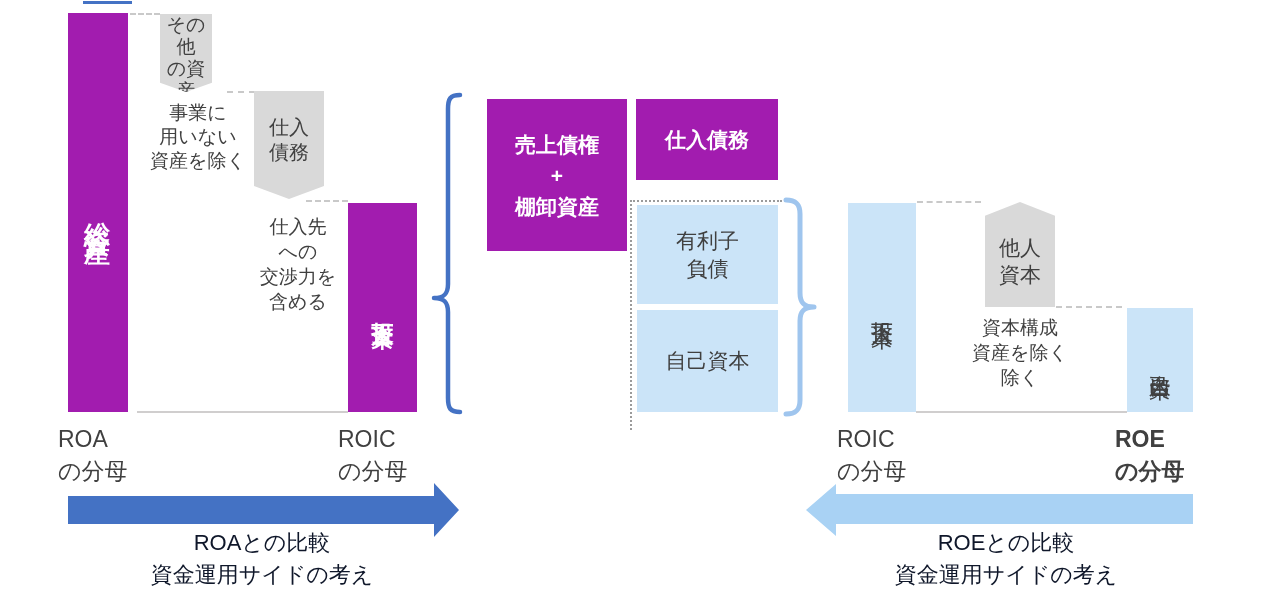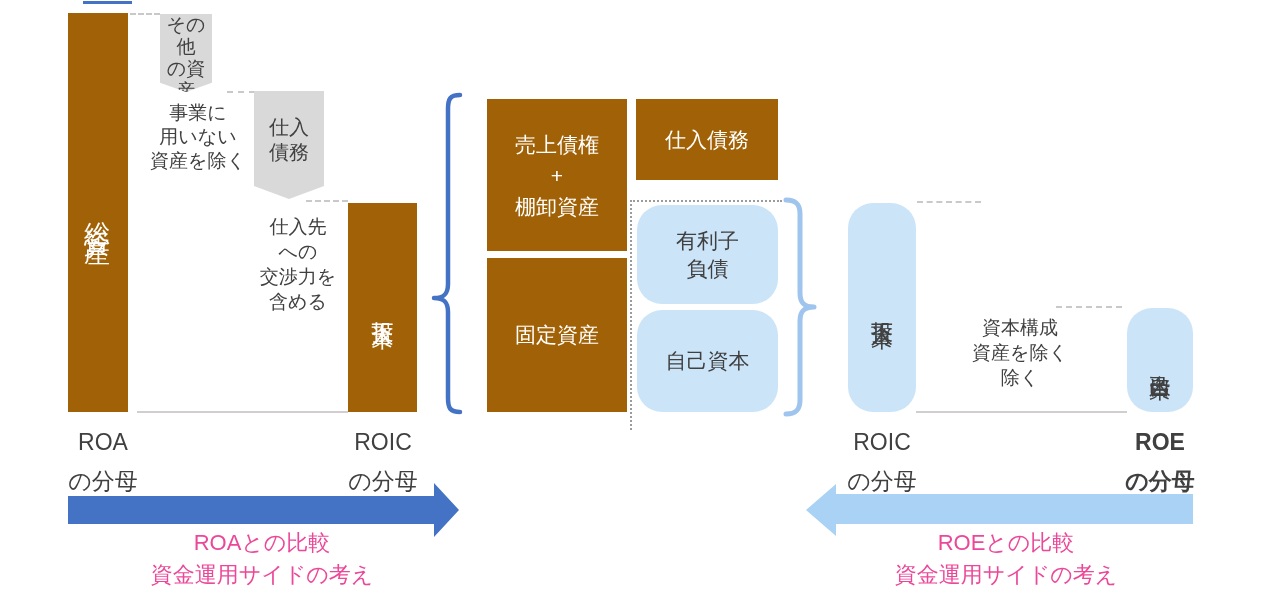--- a/index.html
+++ b/index.html
@@ -7,38 +7,38 @@
     position:relative;width:1280px;height:594px;background:#ffffff;overflow:hidden;
     font-family:"Liberation Sans","DejaVu Sans",sans-serif;color:#404040;
   }
   .abs{position:absolute;box-sizing:border-box;}
   
   .vbar{
     display:flex;align-items:center;justify-content:center;
     writing-mode:vertical-rl;text-orientation:upright;
     text-align:center;
   }
-  .dark{background:#a16207;color:#ffffff;}
-  .lightfill{background:#CBE4F8;color:#404040;border-radius:25px;}
+  .dark{background:#a21caf;color:#ffffff;font-weight:bold;}
+  .lightfill{background:#CBE4F8;color:#404040;}
   
   .box{
     display:flex;align-items:center;justify-content:center;
     text-align:center;white-space:pre-line;
   }
   
   .callout{
     background:#D9D9D9;color:#404040;
     display:flex;align-items:center;justify-content:center;
     text-align:center;white-space:pre-line;
   }
   .callout.down{clip-path:polygon(0 0,100% 0,100% 88%,50% 100%,0 88%);padding-bottom:10px;}
   .callout.up{clip-path:polygon(50% 0,100% 13%,100% 100%,0 100%,0 13%);padding-top:12px;}
   .note{color:#404040;text-align:center;white-space:pre-line;font-family:Liberation Serif, serif;}
-  .lbl{color:#404040;text-align:center;white-space:pre-line;font-size:23px;line-height:39px;}
-  .caption{color:#ec4899;text-align:center;white-space:pre-line;font-size:22px;line-height:32px;}
+  .lbl{color:#404040;white-space:pre-line;font-size:23px;line-height:32px;}
+  .caption{color:#0f172a;text-align:center;white-space:pre-line;font-size:22px;line-height:32px;}
   .dash{height:0;border-top:2px dashed #C9C9C9;}
   .dot-h{height:0;border-top:2px dotted #9B9B9B;}
   .dot-v{width:0;border-left:2px dotted #9B9B9B;}
   .baseline{height:2px;background:#D0CECE;}
   svg.overlay{position:absolute;left:0;top:0;pointer-events:none;}
 </style>
 </head>
 <body>
 
 <div class="stage">
@@ -75,36 +75,37 @@
 
   <div class="abs lbl" style="left:58px;top:423px;width:90px;">ROA
 の分母</div>
   <div class="abs lbl" style="left:338px;top:423px;width:90px;">ROIC
 の分母</div>
 
   <div class="abs box dark" style="left:487px;top:99px;width:140px;height:152px;font-size:21px;line-height:31px;">売上債権
 +
 棚卸資産</div>
 
-  <div class="abs box dark" style="left:487px;top:258px;width:140px;height:154px;font-size:21px;">固定資産</div>
 
   <div class="abs box dark" style="left:636px;top:99px;width:142px;height:81px;font-size:21px;">仕入債務</div>
 
   <div class="abs dot-h" style="left:630px;top:200px;width:152px;"></div>
   <div class="abs dot-v" style="left:630px;top:200px;height:230px;"></div>
 
   <div class="abs box lightfill" style="left:637px;top:205px;width:141px;height:99px;font-size:21px;line-height:28px;">有利子
 負債</div>
 
   <div class="abs box lightfill" style="left:637px;top:310px;width:141px;height:102px;font-size:21px;">自己資本</div>
 
   <div class="abs vbar lightfill" style="left:848px;top:203px;width:68px;height:209px;font-size:22px;letter-spacing:2px;">投下資本</div>
 
   <div class="abs dash" style="left:917px;top:201px;width:64px;"></div>
 
+  <div class="abs callout up" style="left:985px;top:202px;width:70px;height:105px;font-size:21px;line-height:27px;">他人
+資本</div>
 
   <div class="abs note" style="left:952px;top:315px;width:136px;font-size:19px;line-height:25px;">資本構成
 資産を除く
 除く</div>
 
   <div class="abs dash" style="left:1056px;top:306px;width:66px;"></div>
 
   <div class="abs vbar lightfill" style="left:1127px;top:308px;width:66px;height:104px;font-size:22px;letter-spacing:1px;">自己資本</div>
 
   <div class="abs baseline" style="left:916px;top:411px;width:211px;"></div>

